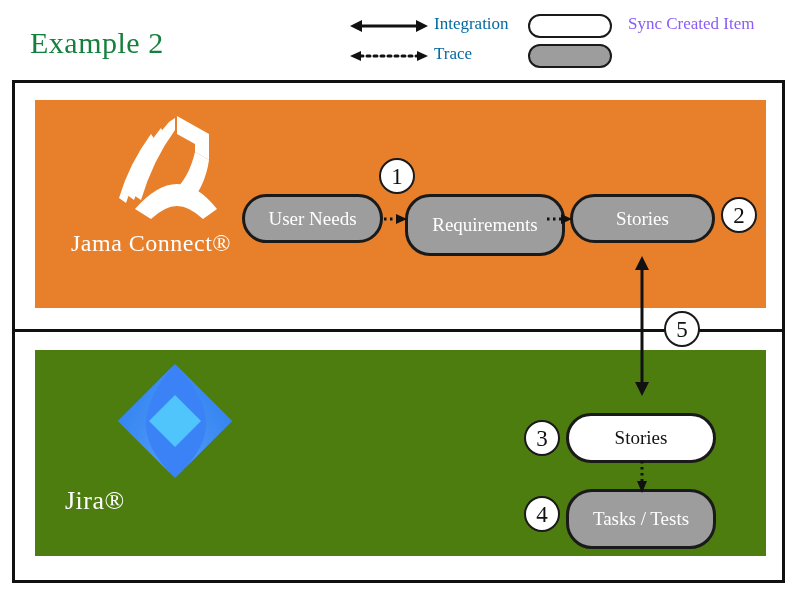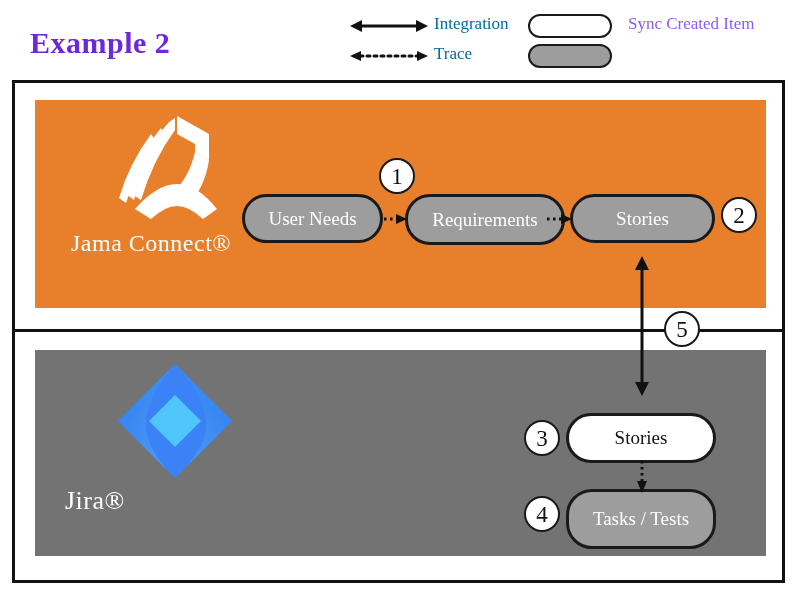--- a/index.html
+++ b/index.html
@@ -14,24 +14,23 @@
     font-family: "Liberation Serif", "DejaVu Serif", serif;
     overflow: hidden;
   }
 
   
   #page-title {
     position: absolute;
     left: 30px;
     top: 26px;
     font-size: 30px;
-    color: #6d28d9;
+    color: #15803d;
     letter-spacing: 0.5px;
     white-space: nowrap;
-    font-weight: bold;
   }
 
   
   #legend {
     position: absolute;
     left: 350px;
     top: 13px;
     width: 440px;
     height: 58px;
   }
@@ -111,21 +110,21 @@
     width: 731px;
   }
   #jama-panel {
     top: 100px;
     height: 208px;
     background: #e8802b;
   }
   #jira-panel {
     top: 350px;
     height: 206px;
-    background: #737373;
+    background: #4d7c0f;
   }
 
   
   .brand {
     position: absolute;
   }
   #jama-brand { left: 36px; top: 14px; width: 210px; }
   #jira-brand { left: 30px; top: 12px; width: 220px; }
   .brand-name {
     color: #ffffff;
@@ -145,21 +144,21 @@
     display: flex;
     align-items: center;
     justify-content: center;
     font-size: 19px;
     white-space: nowrap;
   }
   .pill.gray { background: #9d9d9d; color: #ffffff; }
   .pill.white { background: #ffffff; color: #111111; }
 
   #pill-user-needs    { left: 242px; top: 194px; width: 141px; height: 49px; border-radius: 25px; }
-  #pill-requirements  { left: 405px; top: 194px; width: 160px; height: 51px; border-radius: 25px; }
+  #pill-requirements  { left: 405px; top: 194px; width: 160px; height: 62px; border-radius: 25px; }
   #pill-stories-jama  { left: 570px; top: 194px; width: 145px; height: 49px; border-radius: 25px; }
   #pill-stories-jira  { left: 566px; top: 413px; width: 150px; height: 50px; border-radius: 26px; }
   #pill-tasks-tests   { left: 566px; top: 489px; width: 150px; height: 60px; border-radius: 26px; }
 
   
   .connector { position: absolute; }
   #trace-1 { left: 383px; top: 205px; width: 24px; height: 28px; }
   #trace-2 { left: 546px; top: 205px; width: 26px; height: 28px; }
   #trace-3 { left: 629px; top: 461px; width: 26px; height: 32px; }
   #integration-vertical { left: 628px; top: 256px; width: 28px; height: 140px; }

